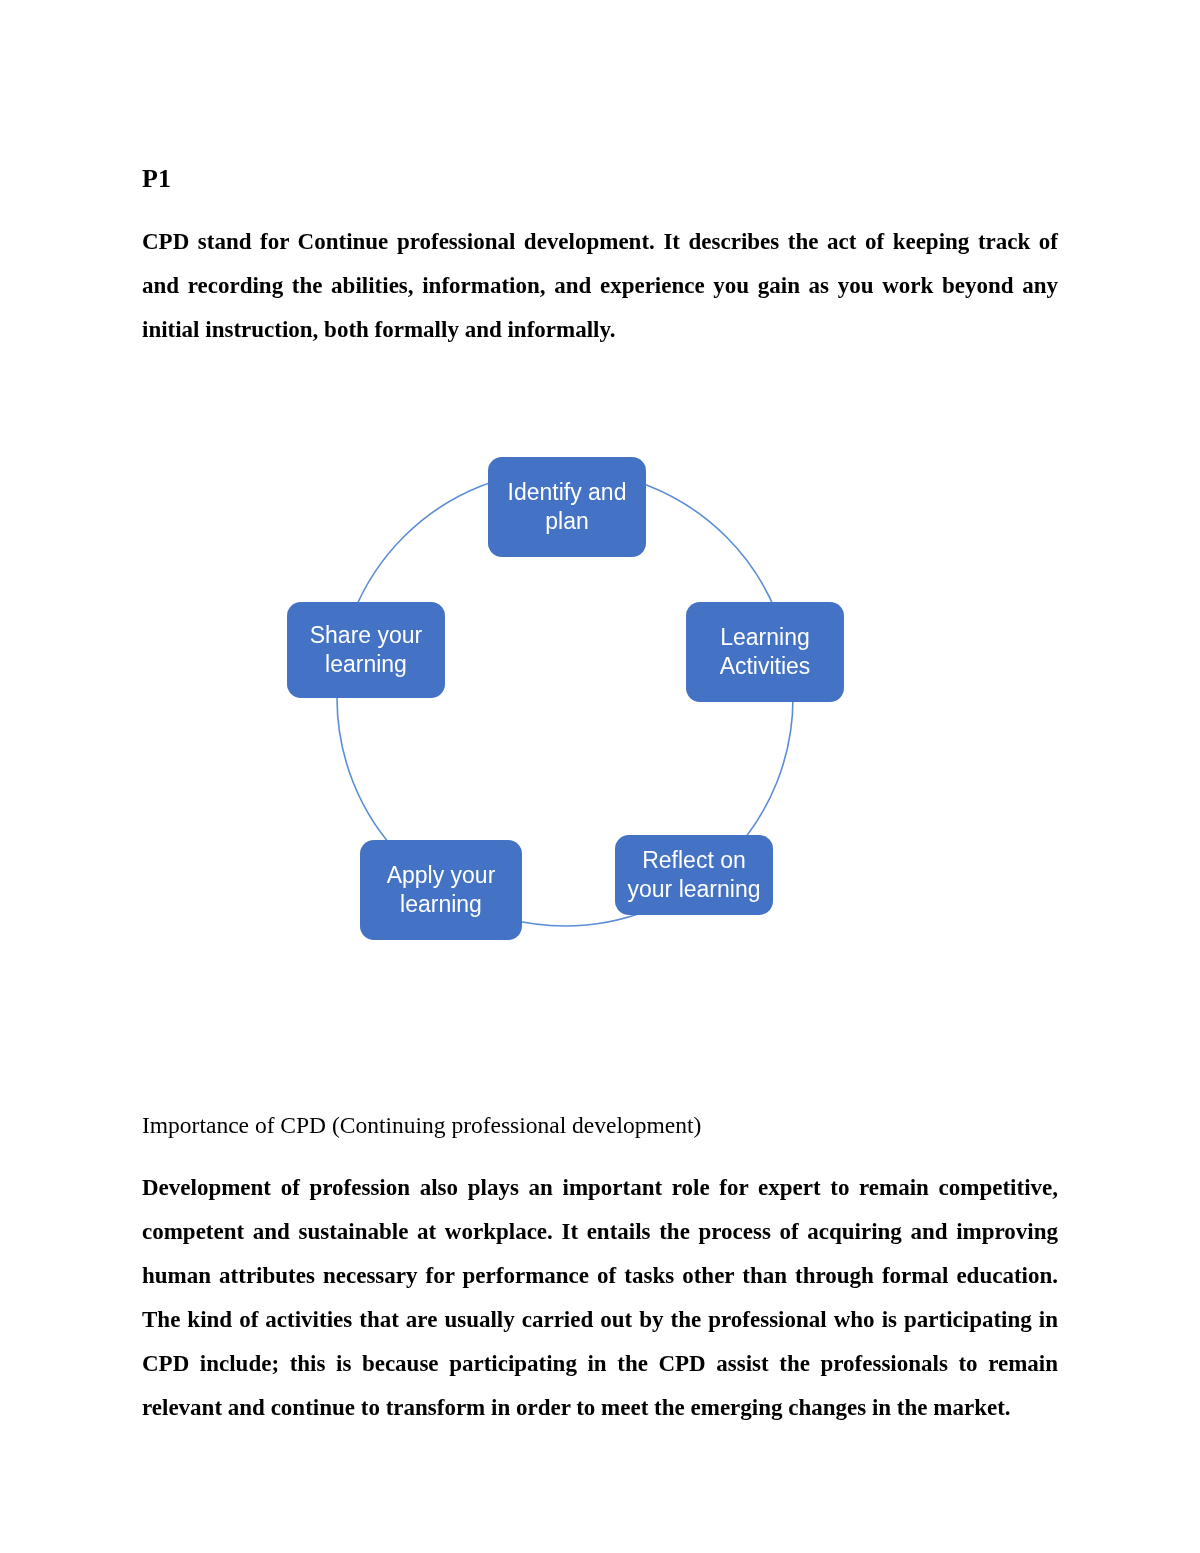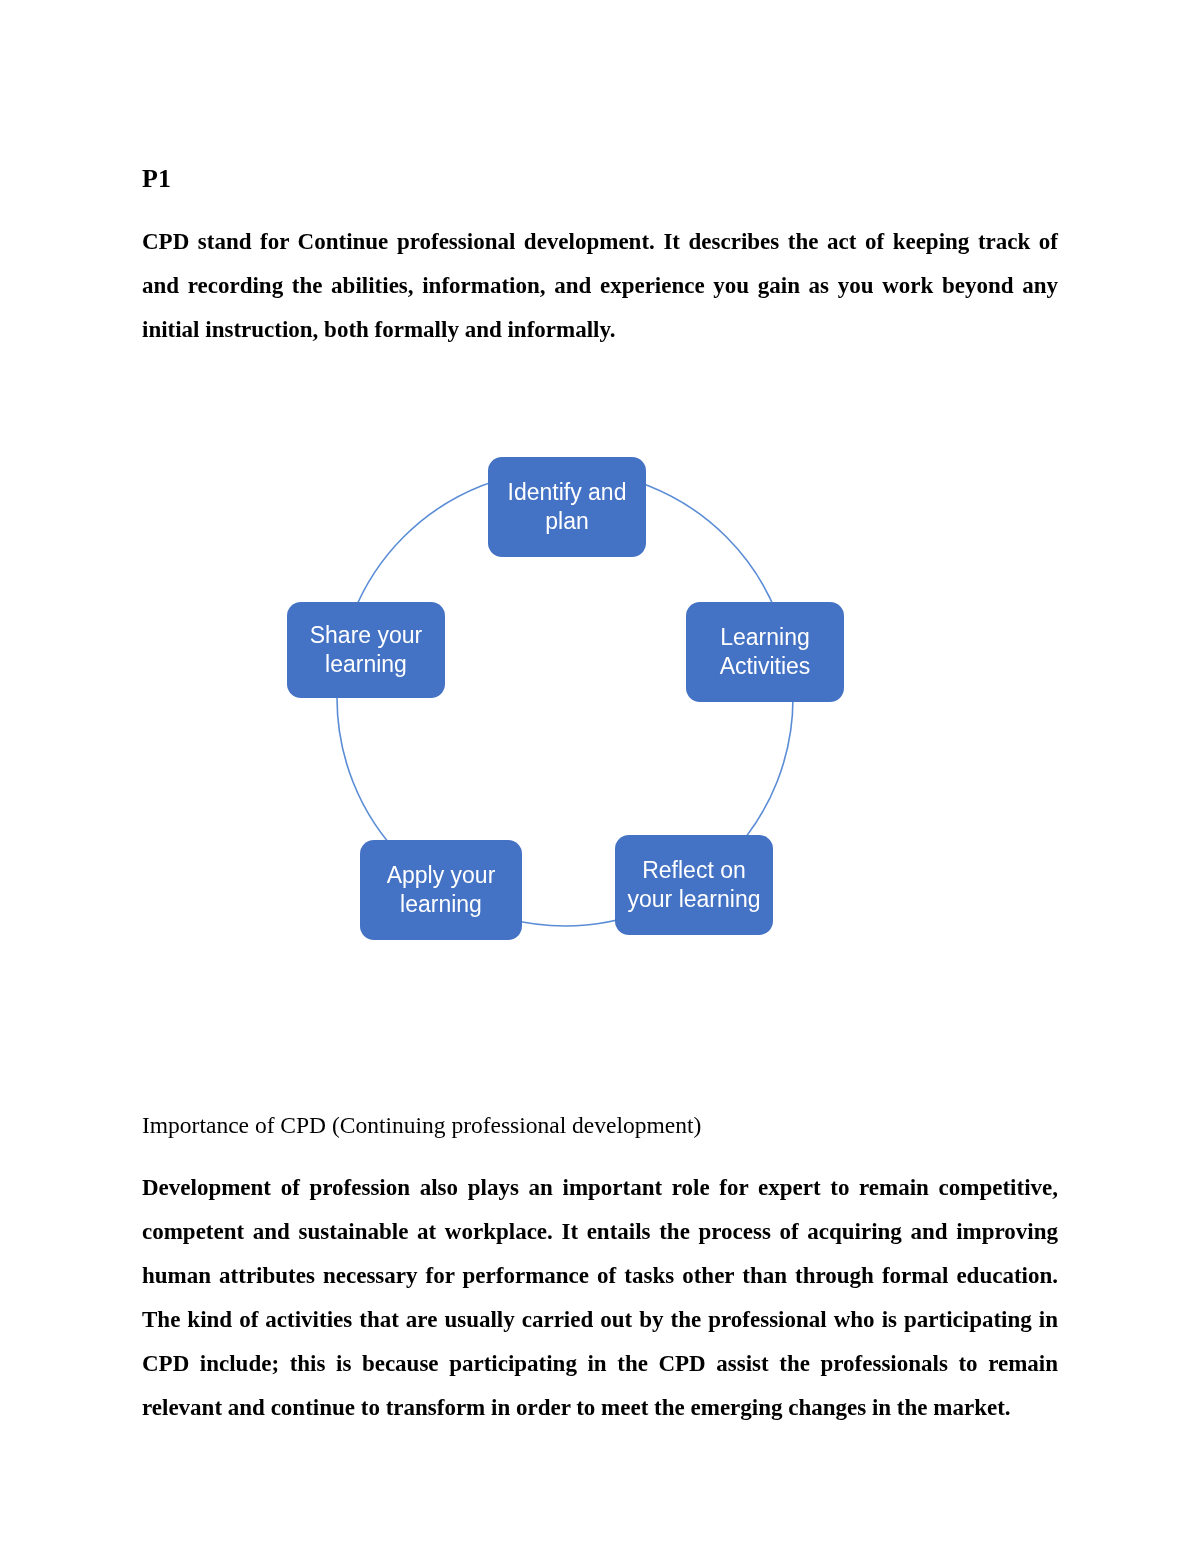--- a/index.html
+++ b/index.html
@@ -88,21 +88,21 @@
     font-weight: 400;
     display: flex;
     align-items: center;
     justify-content: center;
     text-align: center;
     padding: 4px 8px;
   }
 
   .node-identify  { left: 218px; top: 17px;  width: 158px; height: 100px; }
   .node-learning  { left: 416px; top: 162px; width: 158px; height: 100px; }
-  .node-reflect   { left: 345px; top: 395px; width: 158px; height: 100px; }
+  .node-reflect   { left: 345px; top: 395px; width: 158px; height: 80px; }
   .node-apply     { left: 90px;  top: 400px; width: 162px; height: 100px; }
   .node-share     { left: 17px;  top: 162px; width: 158px; height: 96px; }
 
   .node-label { display: block; white-space: pre-line; }
 </style>
 </head>
 <body>
 
 <div class="page">
 

